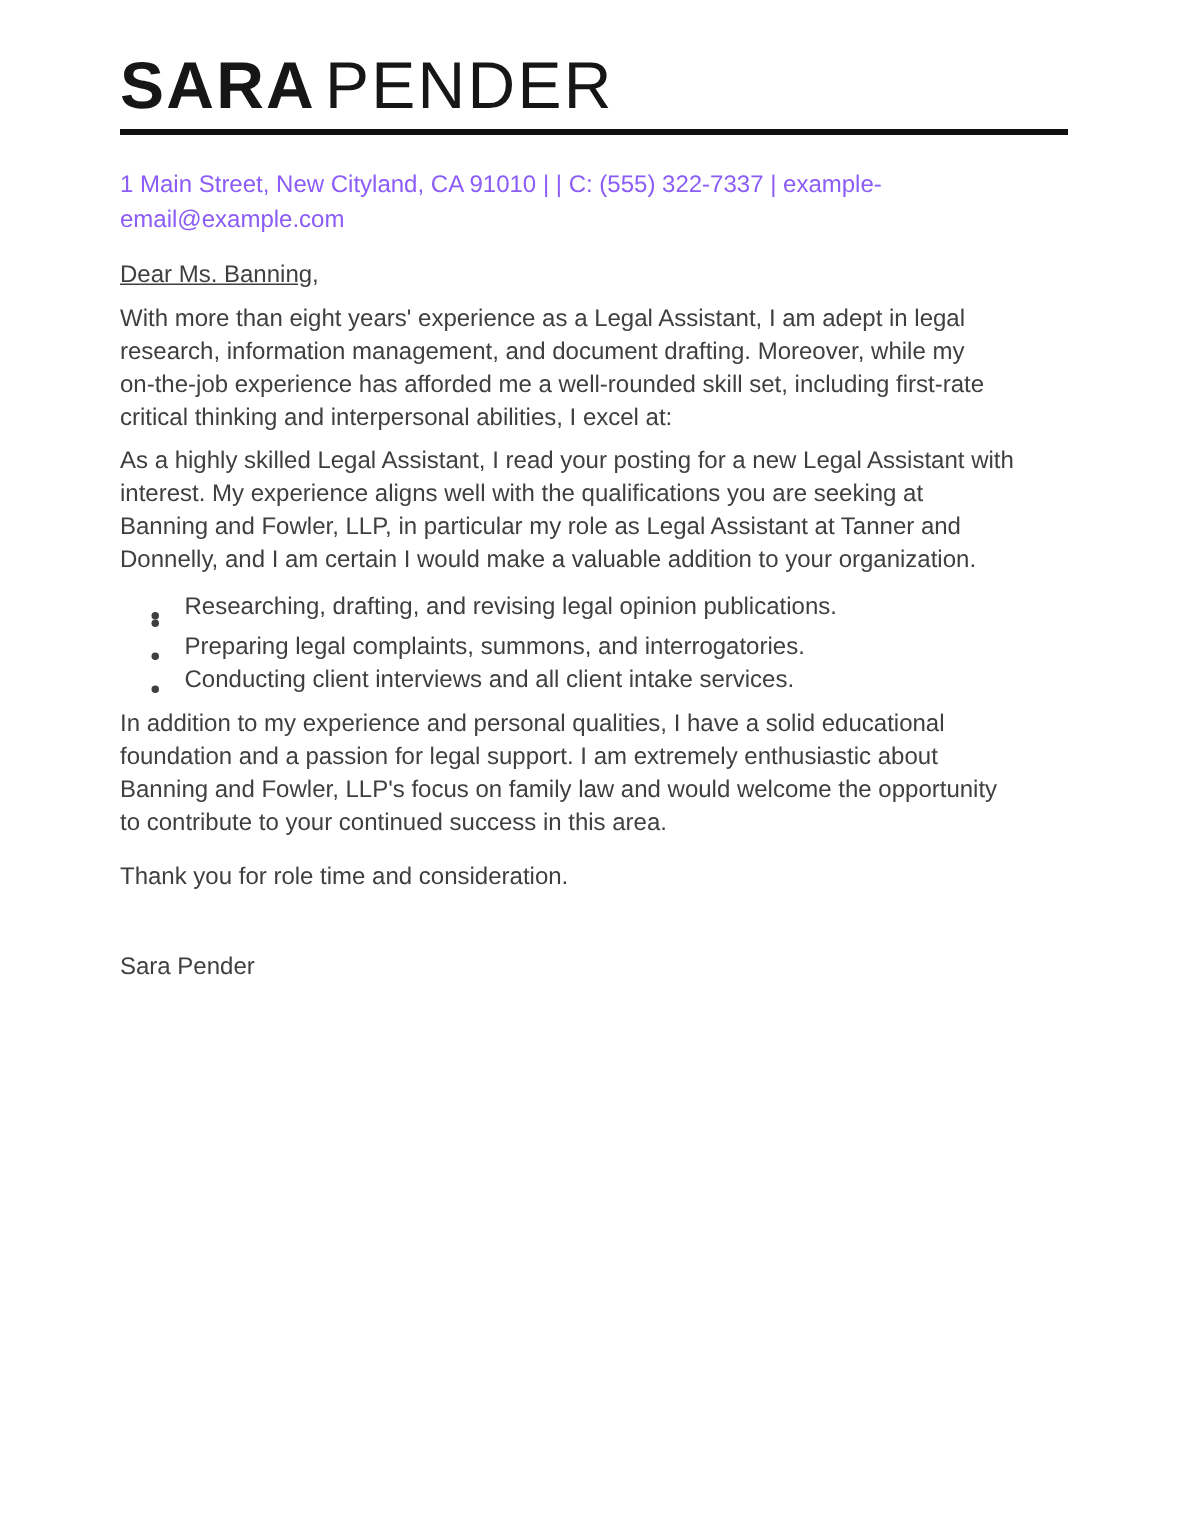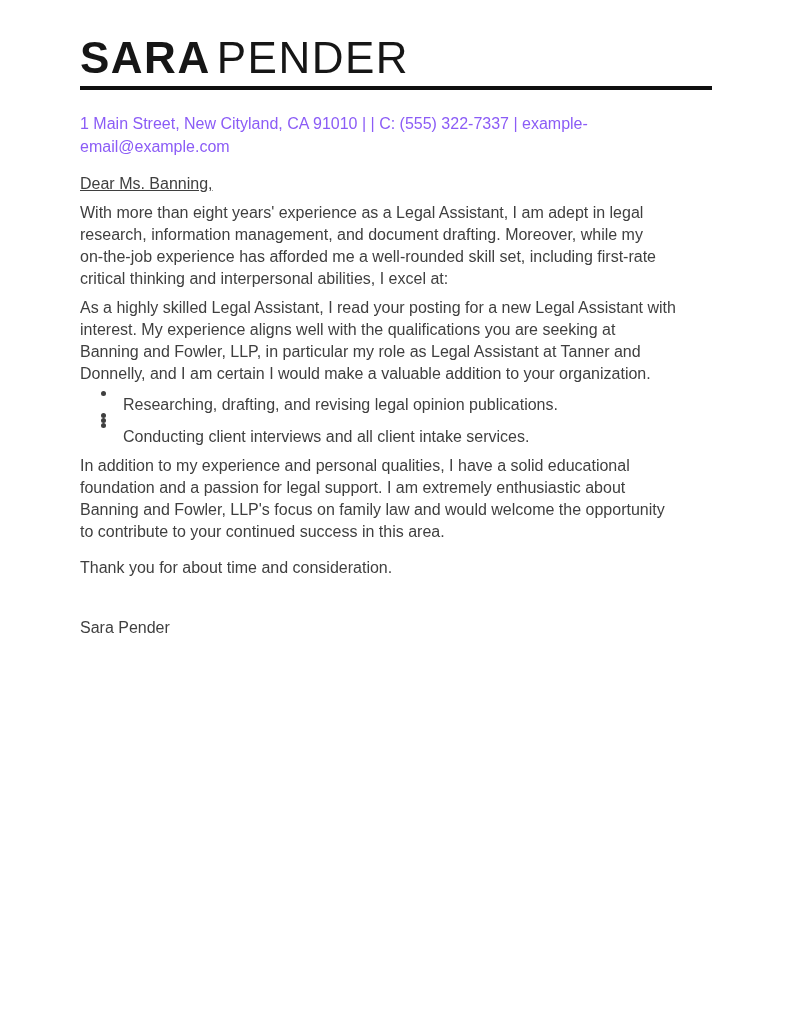--- a/index.html
+++ b/index.html
@@ -60,21 +60,21 @@
   .para.first {
     margin-top: 7px;
   }
   ul.bullets {
     list-style: none;
     margin: 9px 0 0 0;
     padding: 0;
   }
   ul.bullets li {
     display: flex;
-    align-items: flex-start;
+    align-items: flex-end;
     line-height: 22px;
   }
   .bullet-dot {
     flex: none;
     width: 5px;
     height: 5px;
     border-radius: 50%;
     background: #3f3f3f;
     margin-left: 21px;
     margin-right: 17px;
@@ -120,33 +120,34 @@
       <ul class="bullets">
         <li>
           <span class="bullet-dot"></span>
           <span>Researching, drafting, and revising legal opinion publications.</span>
         </li>
         <li>
           <span class="bullet-dot"></span>
         </li>
         <li>
           <span class="bullet-dot"></span>
+          <span>Preparing legal complaints, summons, and interrogatories.</span>
         </li>
         <li>
           <span class="bullet-dot"></span>
           <span>Conducting client interviews and all client intake services.</span>
         </li>
       </ul>
 
       <p class="para">In addition to my experience and personal qualities, I have a solid educational
 foundation and a passion for legal support. I am extremely enthusiastic about
 Banning and Fowler, LLP's focus on family law and would welcome the opportunity
 to contribute to your continued success in this area.</p>
 
 
-      <p class="thanks">Thank you for about time and consideration.</p>
+      <p class="thanks">Thank you for role time and consideration.</p>
 
 
       <p class="signature">Sara Pender</p>
     </main>
 
   </div>
 </div>
 
 </body></html>

